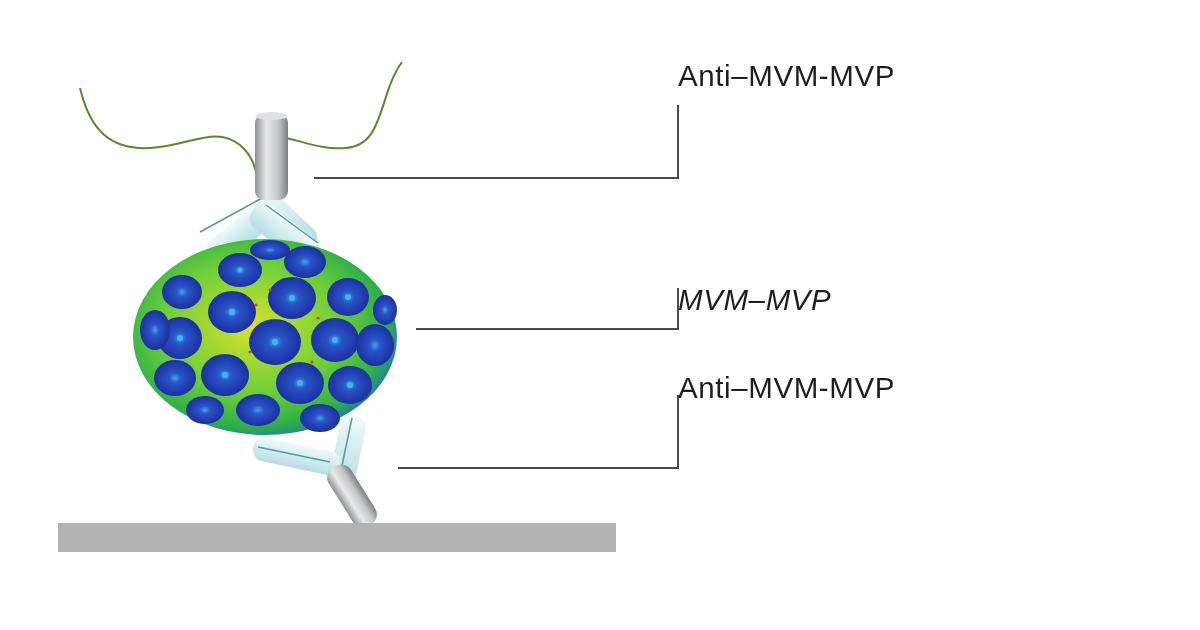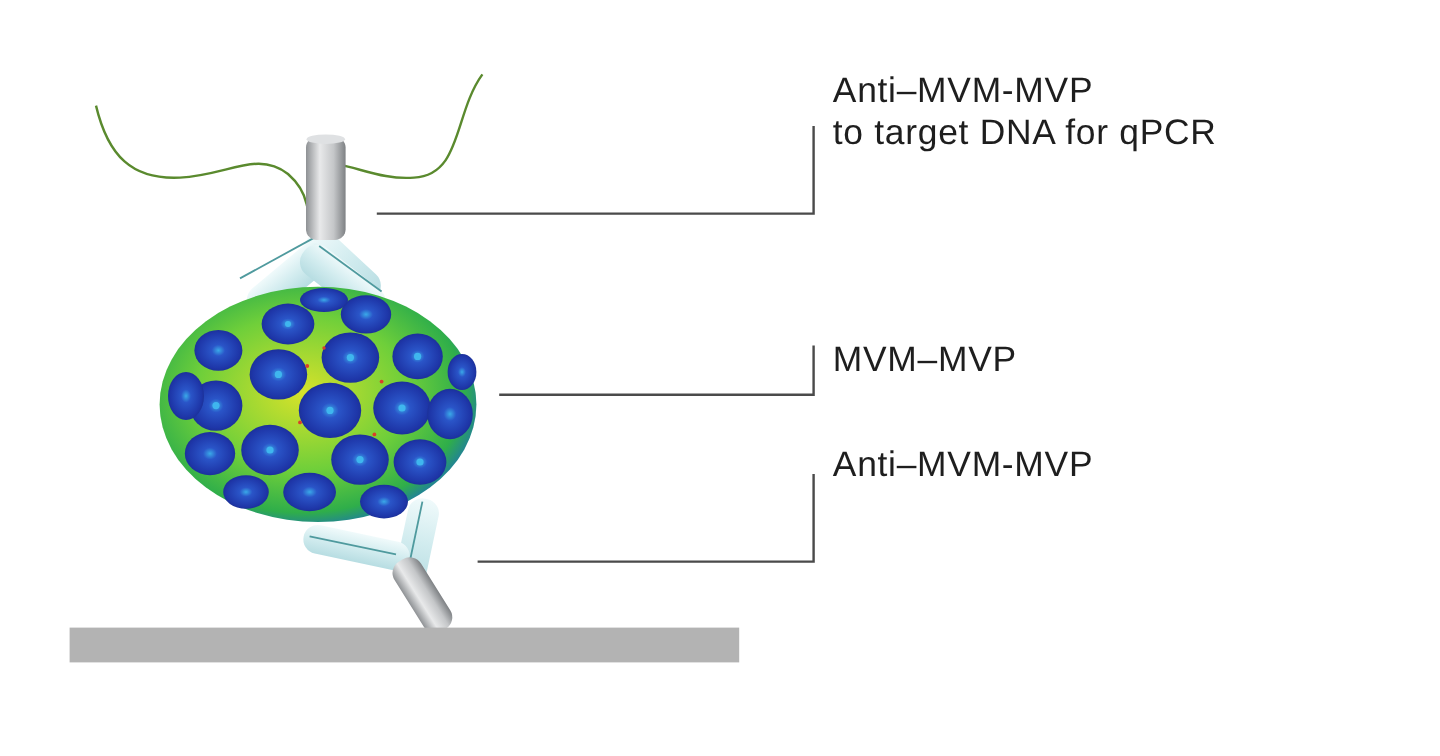--- a/index.html
+++ b/index.html
@@ -1,19 +1,19 @@
 <!DOCTYPE html>
 <html><head>
 <meta charset="utf-8">
 <style>
   html, body { margin:0; padding:0; background:#ffffff; }
   body { width:1200px; height:630px; position:relative; overflow:hidden;
          font-family:"Liberation Sans", "DejaVu Sans", sans-serif; }
   #art { position:absolute; left:0; top:0; }
-  .label { position:absolute; left:694px; color:#1e1e1e; font-size:29.5px;
+  .label { position:absolute; left:678px; color:#1e1e1e; font-size:29.5px;
            line-height:35px; letter-spacing:0.6px; white-space:nowrap; }
   .label div { display:block; }
 </style>
 </head>
 <body>
 
 <svg id="art" width="1200" height="630" viewBox="0 0 1200 630">
   <defs>
     <linearGradient id="stemGrad" x1="0" y1="0" x2="1" y2="0">
       <stop offset="0" stop-color="#8e9194"></stop>
@@ -114,22 +114,21 @@
 
   <g fill="none" stroke="#4a4a4a" stroke-width="2">
     <polyline points="314,178 678,178 678,105"></polyline>
     <polyline points="416,329 678,329 678,288"></polyline>
     <polyline points="398,468 678,468 678,395"></polyline>
   </g>
 </svg>
 
 <div class="label" style="top:58px;">
   <div>Anti–MVM-MVP</div>
-  <div>to target DNA for qPCR</div>
 </div>
 
-<div class="label" style="top:282px;">
+<div class="label" style="top:282px;font-style:italic;">
   <div>MVM–MVP</div>
 </div>
 
 <div class="label" style="top:370px;">
   <div>Anti–MVM-MVP</div>
 </div>
 
 </body></html>

